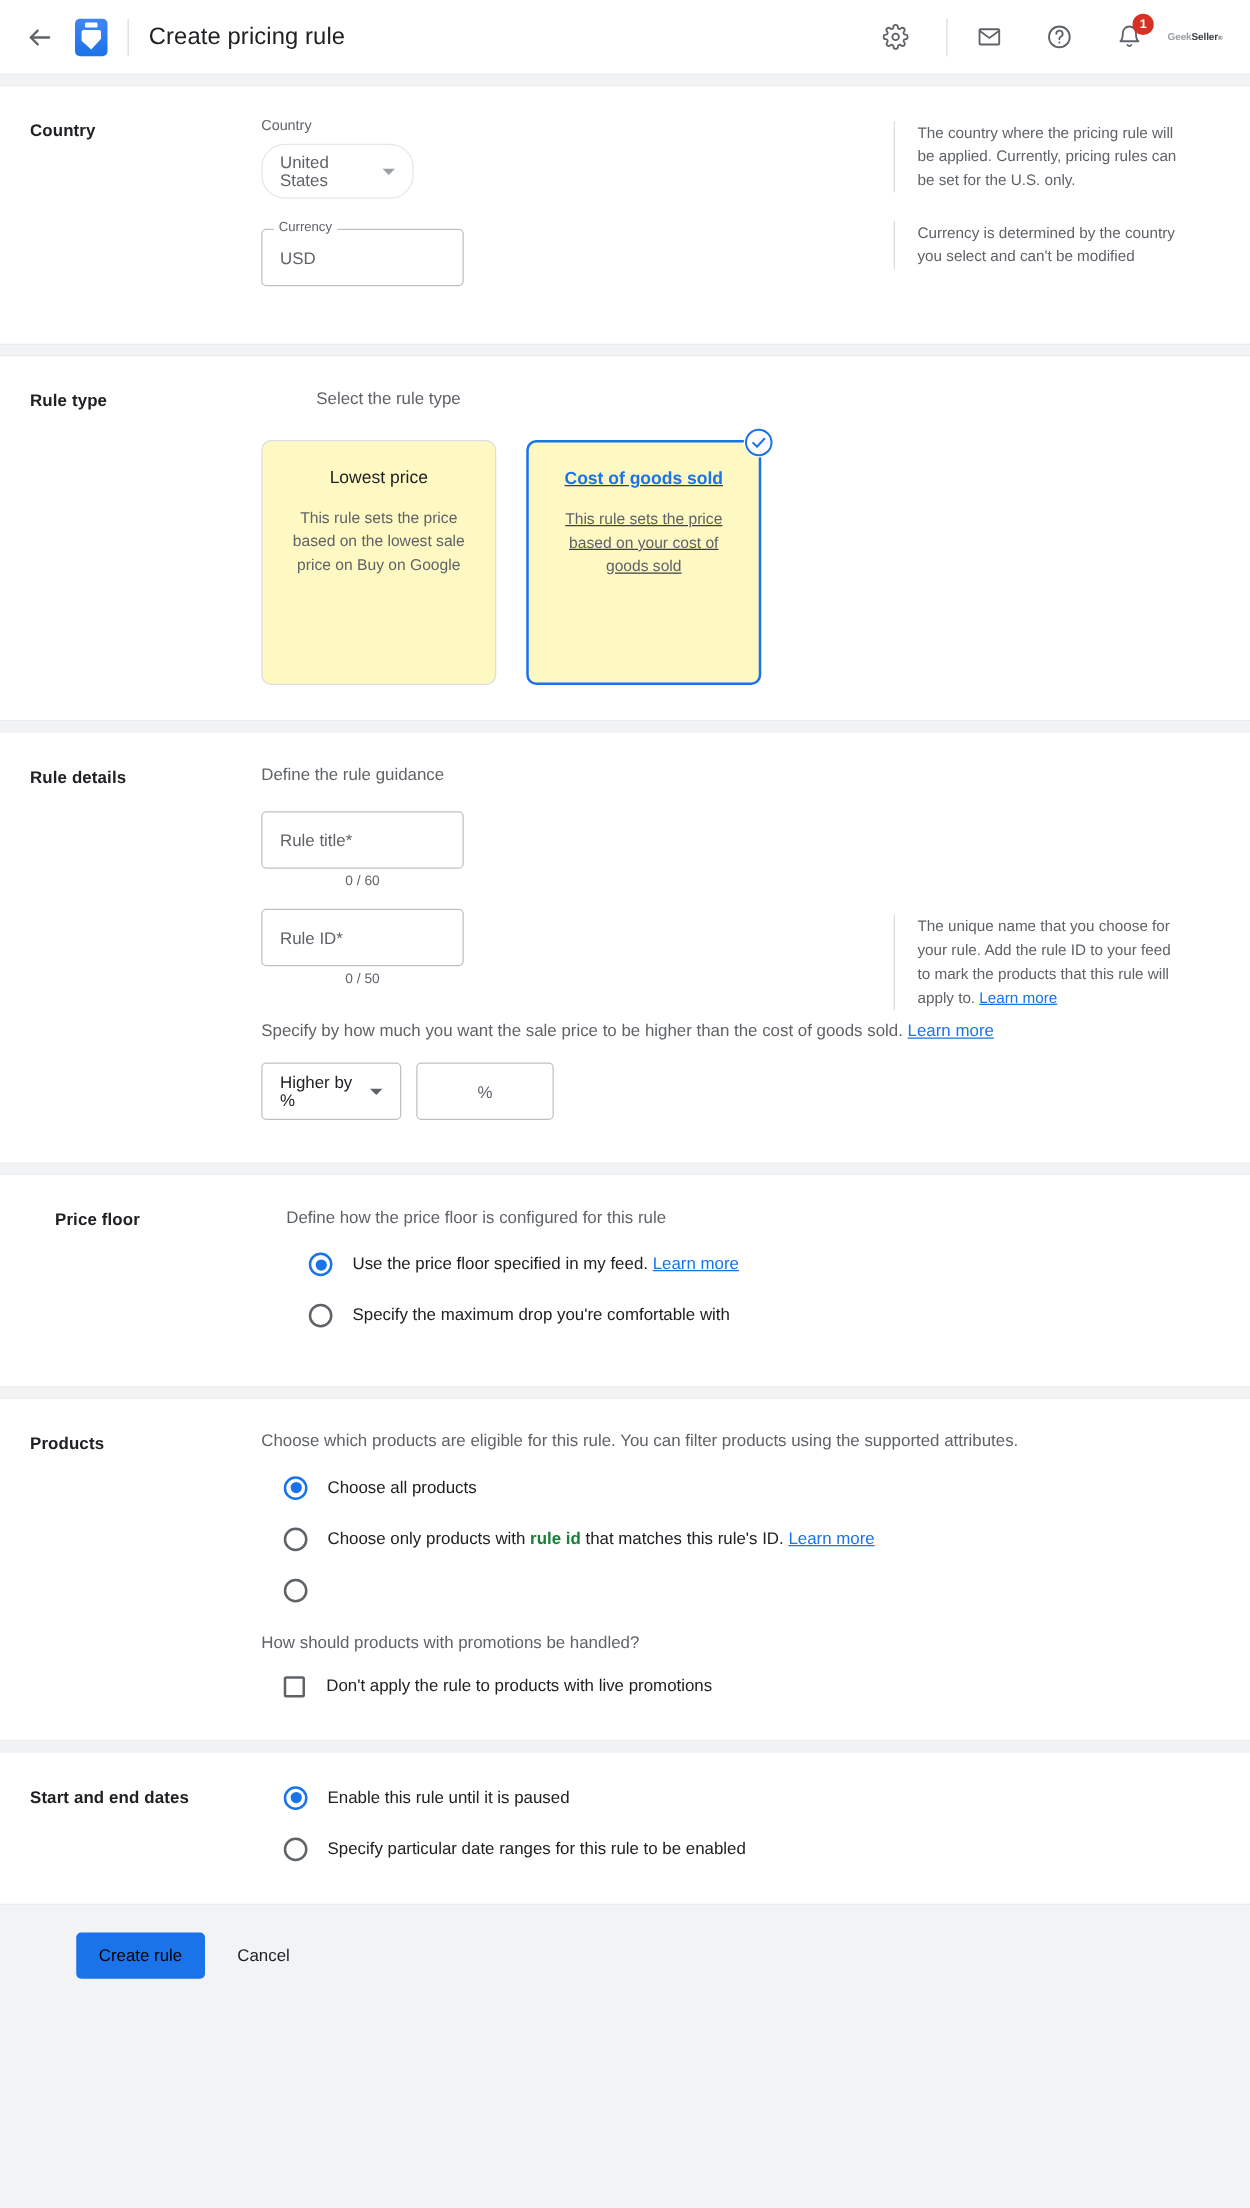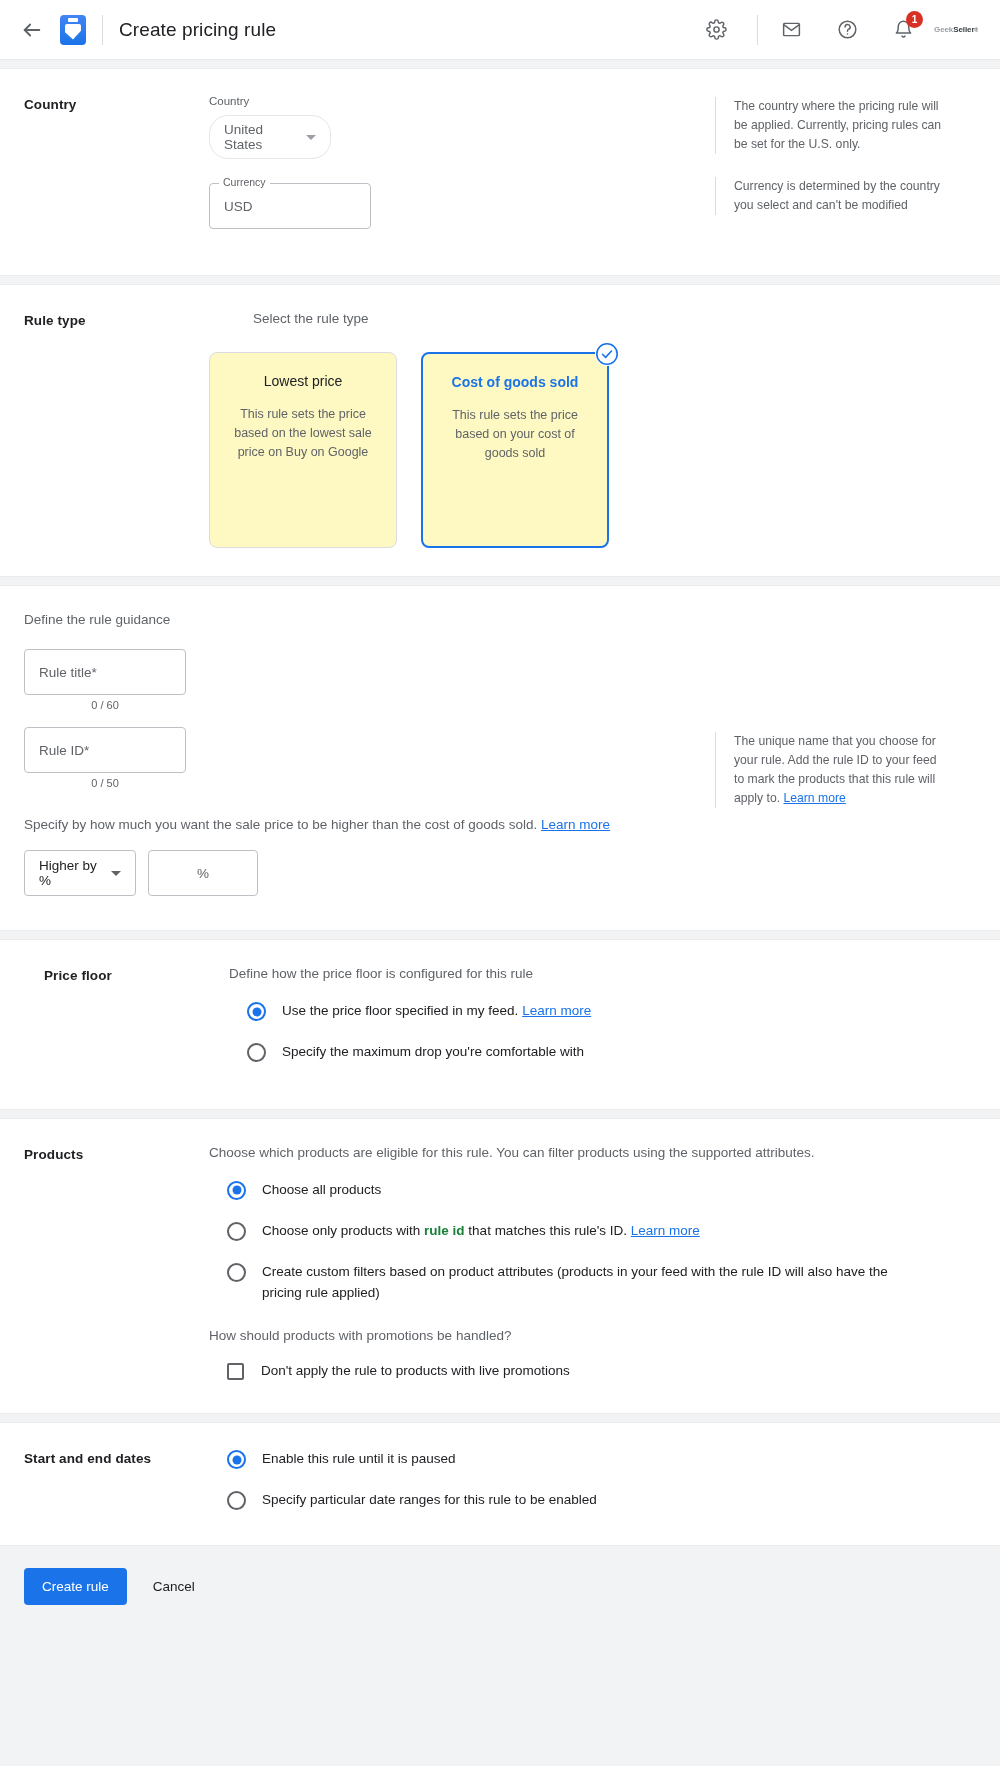--- a/index.html
+++ b/index.html
@@ -124,21 +124,21 @@
   .currency-field .box { width: 162px; height: 46px; }
 
   
   .type-row { display: flex; gap: 24px; }
   .type-card {
     width: 188px; height: 196px;
     border: 1px solid #dadce0; border-radius: 8px;
     background: #fef9c3; padding: 20px 16px;
     text-align: center; position: relative; cursor: pointer;
   }
-  .type-card.selected { border: 2px solid #1a73e8; }
+  .type-card.selected { border: 2px solid #1a73e8; text-decoration: underline; }
   .type-card .t-title { font-size: 14px; color: #202124; margin-bottom: 16px; }
   .type-card.selected .t-title { color: #1a73e8; font-weight: 700; }
   .type-card .t-desc { font-size: 12.5px; color: #5f6368; line-height: 1.5; }
   .check-badge {
     position: absolute; top: -12px; right: -12px;
     width: 24px; height: 24px; border-radius: 50%;
     background: #fff; color: #1a73e8;
     display: flex; align-items: center; justify-content: center;
   }
 
@@ -171,23 +171,23 @@
   .pct-select .box { width: 112px; height: 46px; justify-content: center; }
   .pct-input .box { width: 110px; height: 46px; justify-content: center; }
 
   
   .footer {
     background: #f1f3f4;
     padding: 22px 24px 26px 24px;
     display: flex; align-items: center; gap: 14px;
   }
   .btn-primary {
-    background: #1a73e8; color: #ffffff; border: none; border-radius: 4px;
+    background: #1a73e8; color: #000000; border: none; border-radius: 4px;
     font-size: 13.5px; font-family: inherit; padding: 11px 18px;
-    cursor: pointer; font-weight: 500;
+    cursor: pointer; font-weight: 500; margin-left: 37px;
   }
   .btn-text {
     background: transparent; border: none; color: #202124;
     font-size: 13.5px; font-family: inherit; padding: 11px 12px;
     cursor: pointer; font-weight: 500;
   }
 </style>
 </head>
 <body>
 
@@ -291,20 +291,21 @@
           </div>
           <div class="t-title">Cost of goods sold</div>
           <div class="t-desc">This rule sets the price based on your cost of goods sold</div>
         </div>
 
       </div>
     </div>
   </div>
 
   <div class="card" style="padding-bottom:34px;">
+    <div class="sec-label">Rule details</div>
     <div class="sec-body">
       <div class="sec-intro" style="margin-bottom:22px;">Define the rule guidance</div>
 
       <div class="mat-field rt-field">
         <div class="box">
           <span class="val ph">Rule title*</span>
         </div>
         <div class="counter">0 / 60</div>
       </div>
 
@@ -376,21 +377,20 @@
       <div class="opt-row" style="padding-left:18px;">
         <span class="radio"></span>
         <span class="opt-label">
           <span>Choose only products with </span><span class="code-green">rule id</span><span> that matches this rule's ID.</span>
           <a class="inline-link">Learn more</a>
         </span>
       </div>
 
       <div class="opt-row" style="padding-left:18px;">
         <span class="radio"></span>
-        <span class="opt-label" style="max-width:665px;">Create custom filters based on product attributes (products in your feed with the rule ID will also have the pricing rule applied)</span>
       </div>
 
       <div class="helper-q" style="margin:24px 0 18px 0;">How should products with promotions be handled?</div>
 
       <div class="opt-row" style="padding-left:18px;">
         <span class="checkbox"></span>
         <span class="opt-label">Don't apply the rule to products with live promotions</span>
       </div>
     </div>
   </div>

